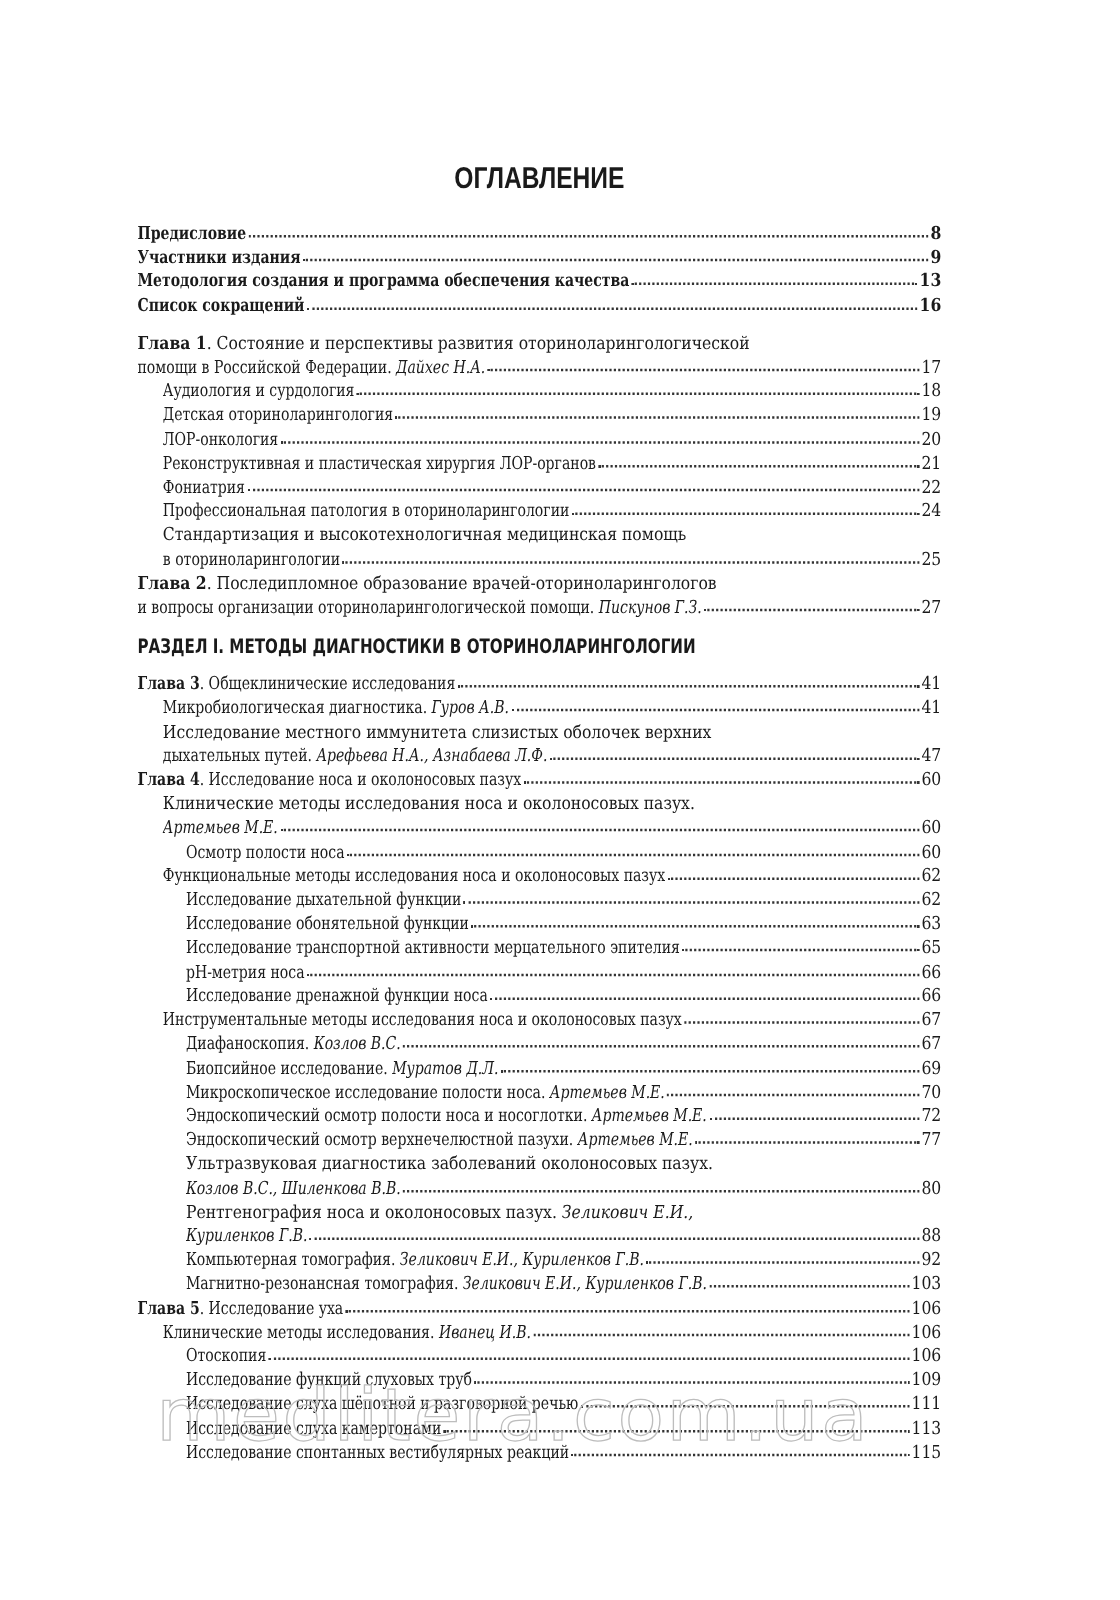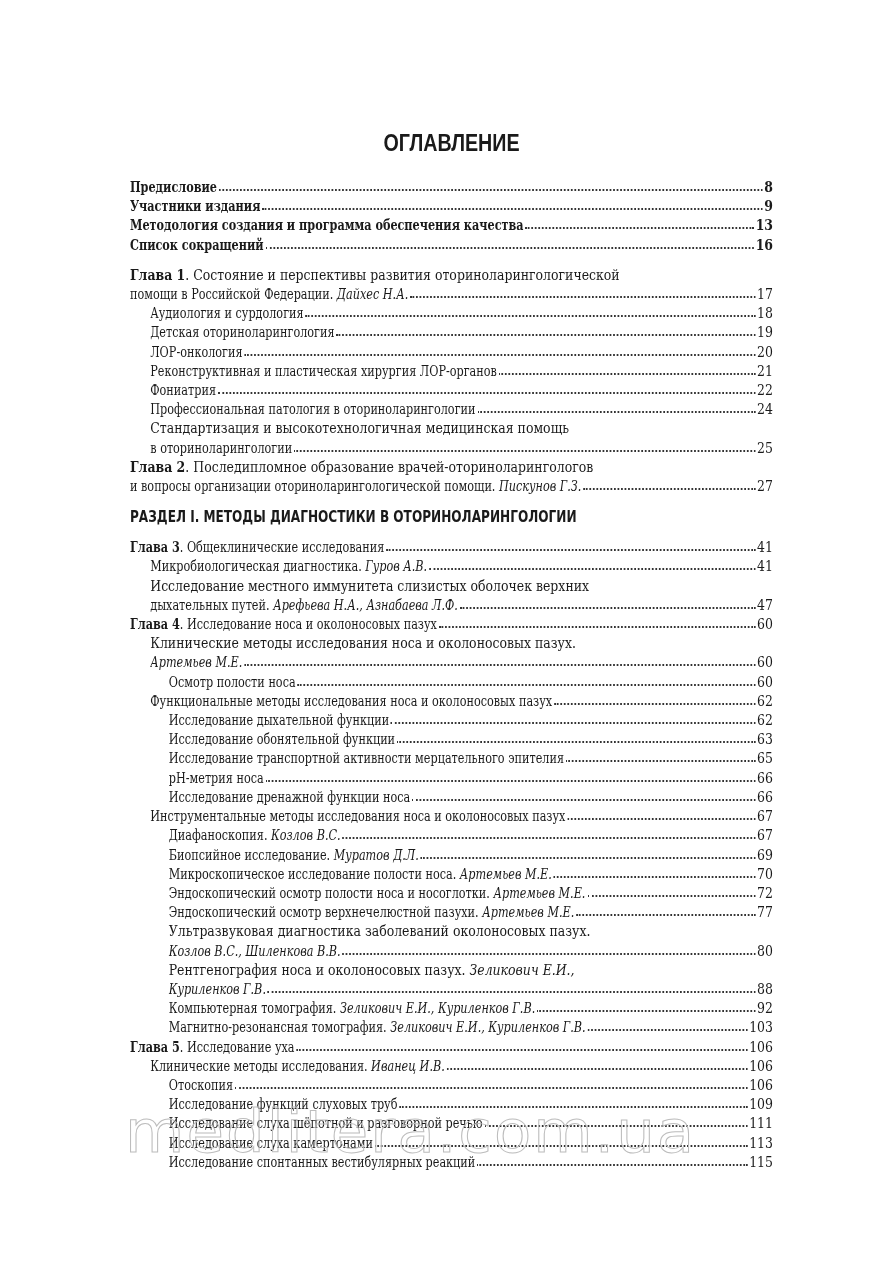--- a/index.html
+++ b/index.html
@@ -1,18 +1,18 @@
 <!DOCTYPE html>
 <html><head>
 <meta charset="utf-8">
 <style>
   html, body { margin: 0; padding: 0; }
   body { width: 896px; height: 1280px; background: #ffffff; position: relative; overflow: hidden; }
   .page { position: absolute; left: 110px; top: 128px; width: 643px; color: #1a1a1a;
-    font-family: "DejaVu Serif", serif; font-size: 14.2px; margin-left: 20px; }
+    font-family: "DejaVu Serif", serif; font-size: 14.2px; }
   .title { text-align: center; font-family: "Liberation Sans", sans-serif; font-weight: bold;
     font-size: 24px; letter-spacing: 0px; margin: 0 0 20px 0; height: 30px; line-height: 30px;
     transform: scaleX(0.82); transform-origin: center; }
   .entry { display: flex; align-items: baseline; line-height: 19.2px; white-space: nowrap; }
   .entry .txt { flex: 0 1 auto; overflow: hidden; font-stretch: condensed; }
   .entry .dots { flex: 1 1 auto; overflow: hidden; margin: 0 2px; position: relative; height: 12px; }
   .entry .dots::after { content: ""; position: absolute; left: 0; right: 0; bottom: 1px;
     border-bottom: 2px dotted #333; }
   .entry .pg { flex: 0 0 auto; }
   .cont { line-height: 19.2px; white-space: nowrap; }

